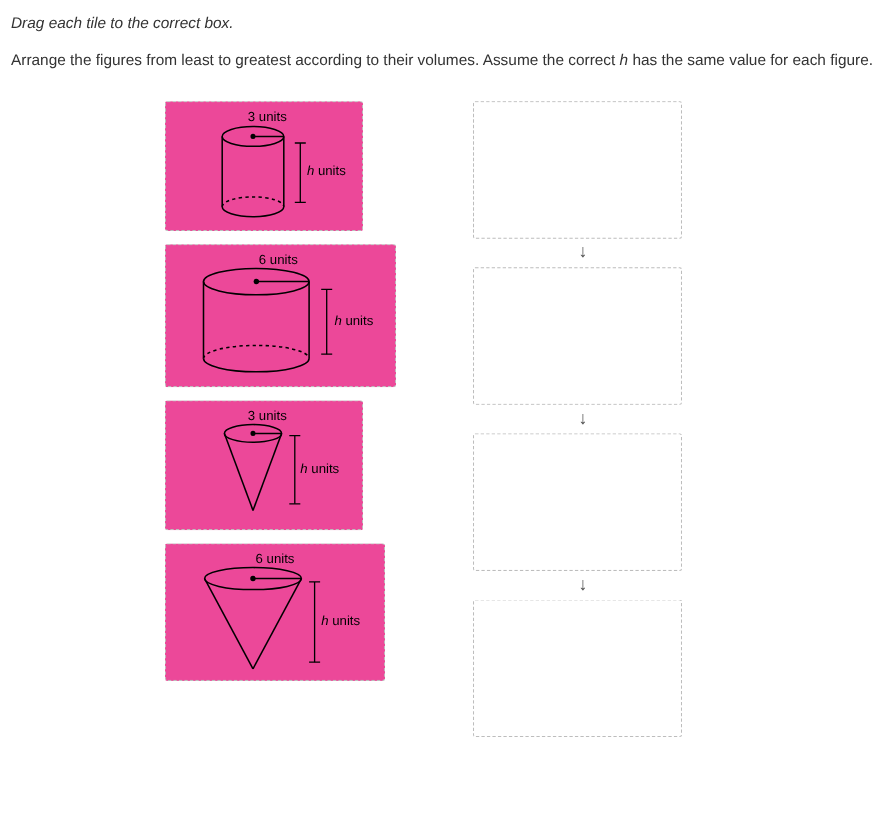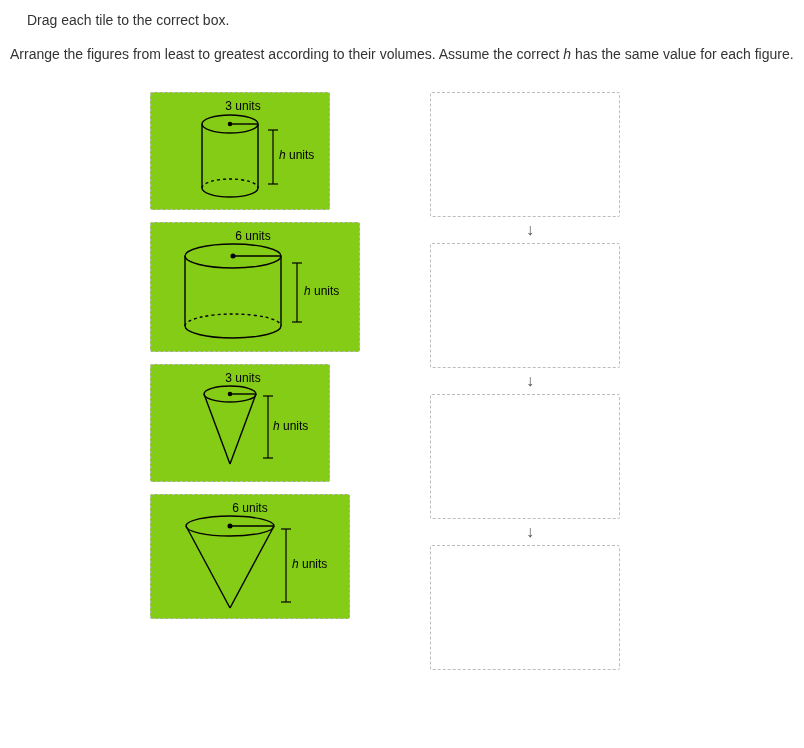--- a/index.html
+++ b/index.html
@@ -8,21 +8,22 @@
     width: 804px;
     background: #fff;
     font-family: Arial, Helvetica, sans-serif;
     font-size: 14px;
     color: #333;
   }
   .page {
     padding: 12px 10px;
   }
   .line1 {
-    margin: 0 0 18px 17px;
+    margin: 0 0 18px 0;
+    font-style: italic;
   }
   .line2 {
     margin: 0 0 30px 0;
   }
   .italic {
     font-style: italic;
   }
   .content-row {
     display: flex;
     align-items: flex-start;
@@ -30,21 +31,21 @@
   .tiles-col-actual {
     padding-left: 140px;
     width: 210px;
   }
   .drop-col {
     width: 200px;
     padding-left: 70px;
   }
   .tile {
     border: 1px dashed #bdbdbd;
-    background: #84cc16;
+    background: #ec4899;
     border-radius: 2px;
     margin-bottom: 12px;
     cursor: grab;
     display:flex;
     align-items:center;
     justify-content:center;
     box-sizing:border-box;
   }
   .tile svg { display:block; }
   .dropbox {

